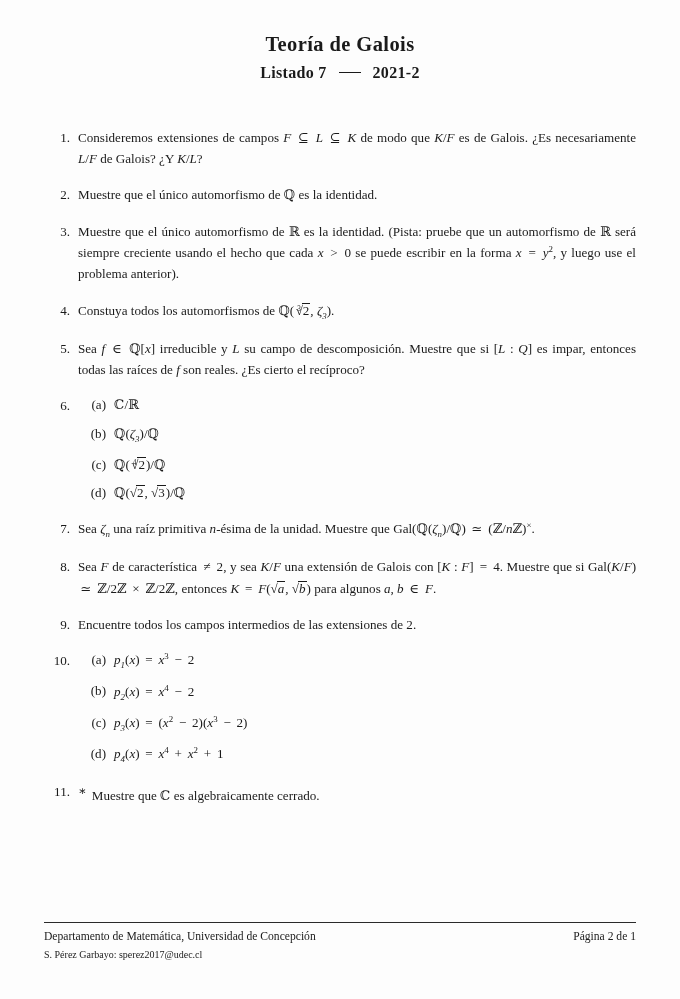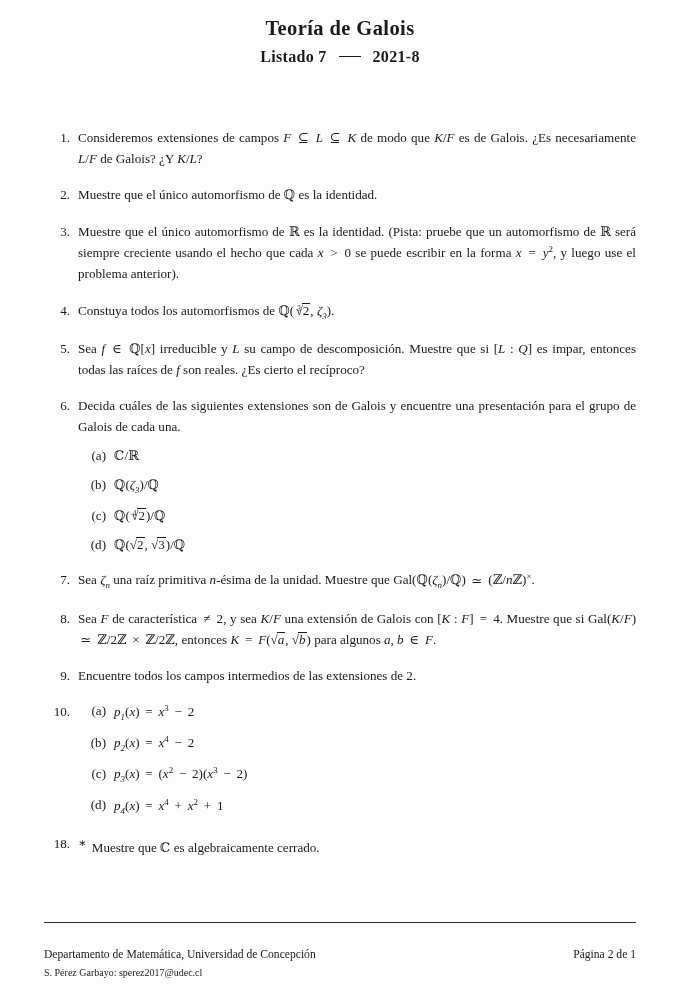--- a/index.html
+++ b/index.html
@@ -18,21 +18,21 @@
     position: relative;
     width: 680px;
     height: 999px;
     background: #fdfdfd;
     box-sizing: border-box;
   }
 
   
   .title-block {
     text-align: center;
-    padding-top: 16px;
+    padding-top: 32px;
   }
   .doc-title {
     font-size: 20.5px;
     font-weight: bold;
     letter-spacing: 0.4px;
     line-height: 1.25;
     margin: 0;
   }
   .doc-subtitle {
     font-size: 16px;
@@ -142,42 +142,42 @@
   }
   .footer-rule {
     border-top: 1px solid #2a2a2a;
     width: 100%;
     height: 0;
   }
   .footer-row {
     display: flex;
     justify-content: space-between;
     align-items: flex-end;
-    margin-top: 23px;
+    margin-top: 5px;
     font-size: 11.6px;
     line-height: 1.55;
     gap: 24px;
   }
   .footer-left { text-align: left; }
   .footer-right { text-align: right; white-space: nowrap; }
   .footer-line2 {
     font-size: 10px;
     line-height: 1.55;
     margin-top: 1px;
   }
 </style>
 </head>
 <body>
 
 <div class="page">
 
   <div class="title-block">
     <h1 class="doc-title">Teoría de Galois</h1>
     <div class="doc-subtitle">
-      <span>Listado 7</span><span class="dash"></span><span>2021-8</span>
+      <span>Listado 7</span><span class="dash"></span><span>2021-2</span>
     </div>
   </div>
 
   <div class="content">
     <ol class="problems">
 
       <li>
         <span class="num">1.</span>
         <span class="body">Consideremos extensiones de campos <span class="mi">F</span> <span class="op">⊆</span> <span class="mi">L</span> <span class="op">⊆</span> <span class="mi">K</span> de modo que <span class="mi">K</span>/<span class="mi">F</span> es de Galois. ¿Es necesariamente <span class="mi">L</span>/<span class="mi">F</span> de Galois? ¿Y <span class="mi">K</span>/<span class="mi">L</span>?</span>
       </li>
@@ -197,21 +197,20 @@
         <span class="body">Constuya todos los automorfismos de <span class="bb">ℚ</span>(<span class="rad"><span class="idx">3</span><span class="sign">√</span><span class="rand">2</span></span>, <span class="mi">ζ</span><sub class="ix">3</sub>).</span>
       </li>
 
       <li>
         <span class="num">5.</span>
         <span class="body">Sea <span class="mi">f</span> <span class="op">∈</span> <span class="bb">ℚ</span>[<span class="mi">x</span>] irreducible y <span class="mi">L</span> su campo de descomposición. Muestre que si [<span class="mi">L</span> : <span class="mi">Q</span>] es impar, entonces todas las raíces de <span class="mi">f</span> son reales. ¿Es cierto el recíproco?</span>
       </li>
 
       <li>
         <span class="num">6.</span>
-        <span class="body">Decida cuáles de las siguientes extensiones son de Galois y encuentre una presentación para el grupo de Galois de cada una.</span>
         <ol class="sub">
           <li>
             <span class="sublabel">(a)</span>
             <span><span class="bb">ℂ</span>/<span class="bb">ℝ</span></span>
           </li>
           <li>
             <span class="sublabel">(b)</span>
             <span><span class="bb">ℚ</span>(<span class="mi">ζ</span><sub class="ix">3</sub>)/<span class="bb">ℚ</span></span>
           </li>
           <li>
@@ -256,21 +255,21 @@
             <span><span class="mi">p</span><sub class="ix">3</sub>(<span class="mi">x</span>) <span class="op">=</span> (<span class="mi">x</span><sup class="exn">2</sup> <span class="op">−</span> 2)(<span class="mi">x</span><sup class="exn">3</sup> <span class="op">−</span> 2)</span>
           </li>
           <li>
             <span class="sublabel">(d)</span>
             <span><span class="mi">p</span><sub class="ix">4</sub>(<span class="mi">x</span>) <span class="op">=</span> <span class="mi">x</span><sup class="exn">4</sup> <span class="op">+</span> <span class="mi">x</span><sup class="exn">2</sup> <span class="op">+</span> 1</span>
           </li>
         </ol>
       </li>
 
       <li>
-        <span class="num">18.</span>
+        <span class="num">11.</span>
         <span class="body"><span class="star">∗</span> Muestre que <span class="bb">ℂ</span> es algebraicamente cerrado.</span>
       </li>
 
     </ol>
   </div>
 
   <div class="footer">
     <div class="footer-rule"></div>
     <div class="footer-row">
       <div class="footer-left">Departamento de Matemática, Universidad de Concepción</div>

